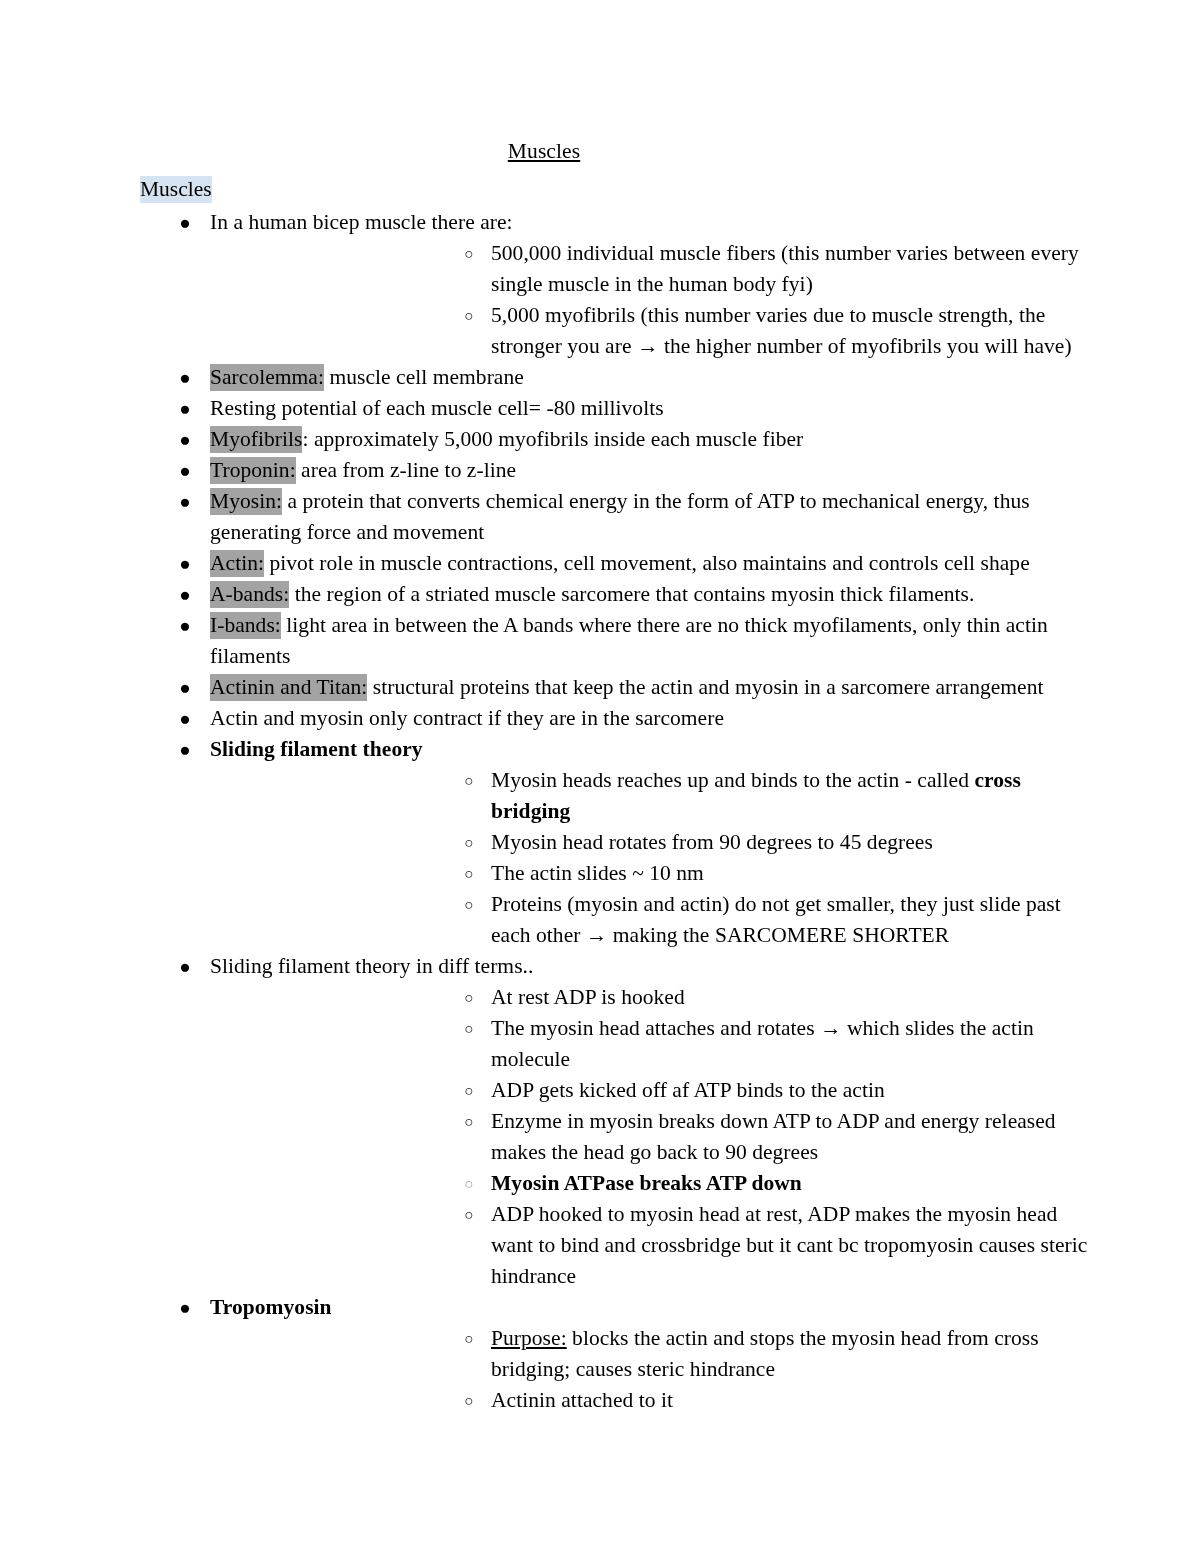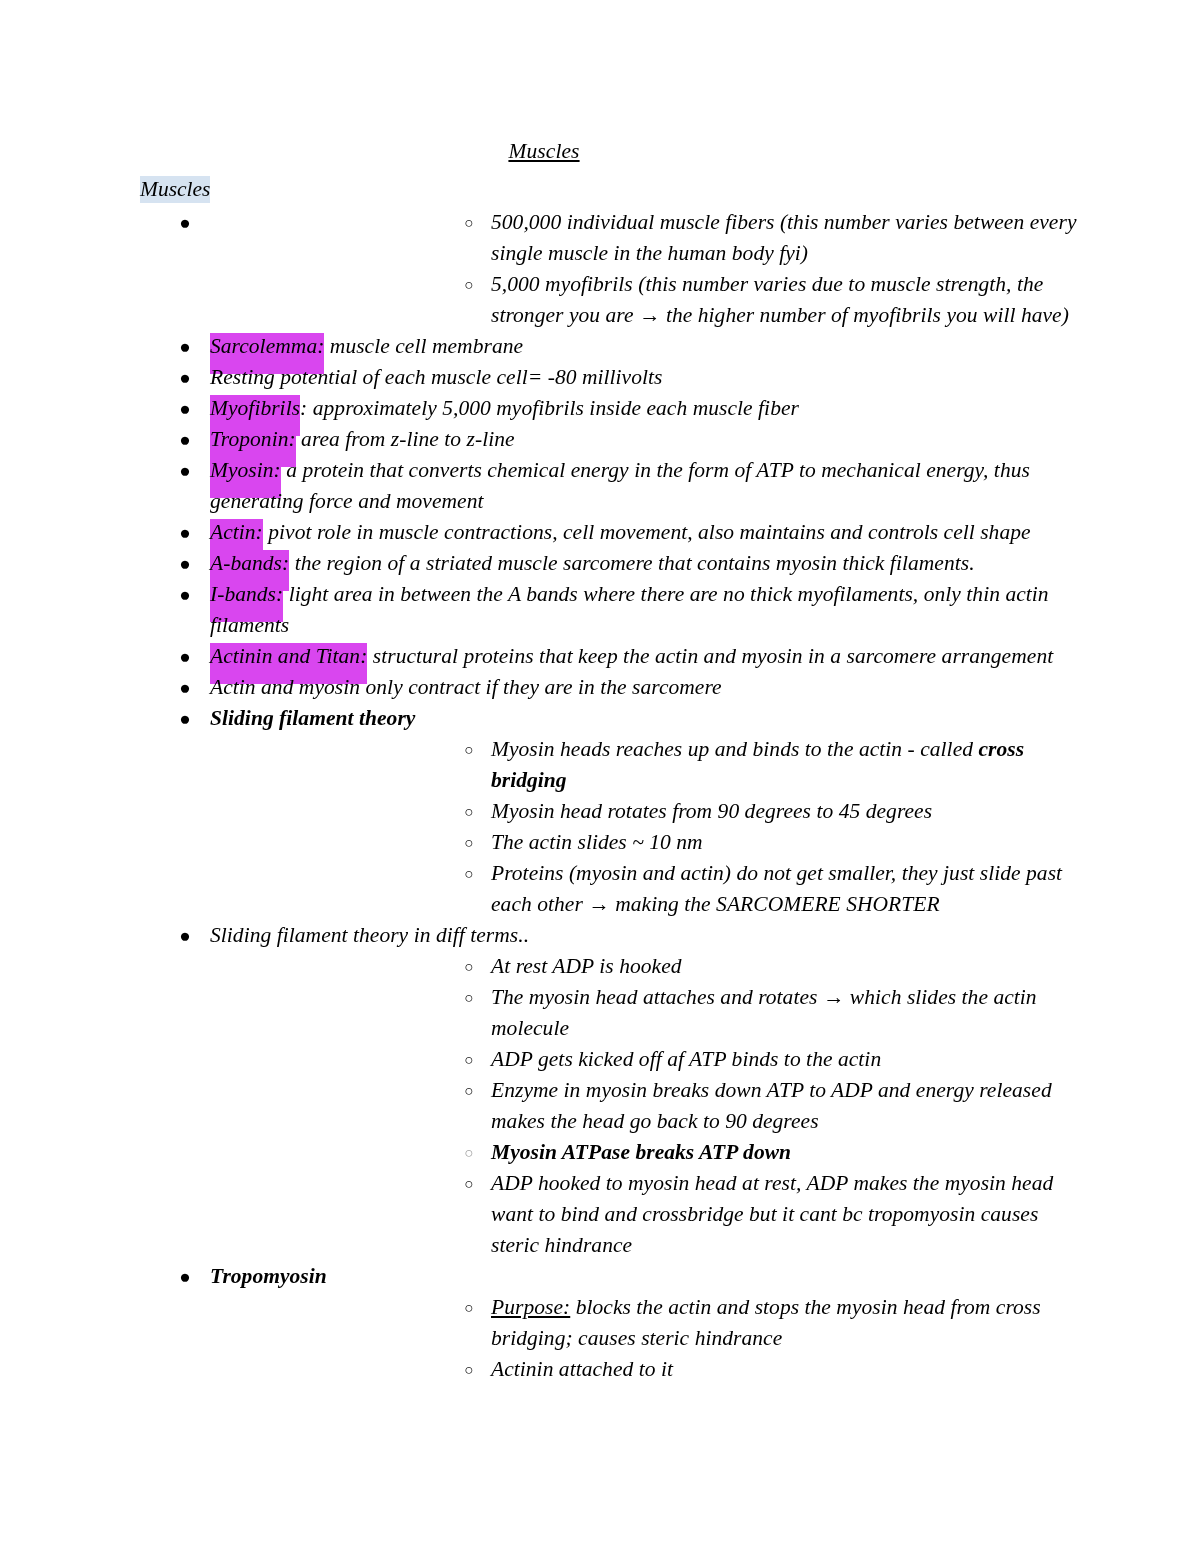--- a/index.html
+++ b/index.html
@@ -19,21 +19,20 @@
     width: 1200px;
     height: 1553px;
     background: #ffffff;
     overflow: hidden;
   }
   .doc {
     position: absolute;
     left: 0;
     top: 136px;
     width: 1088px;
-    font-style: italic;
   }
   .doc-title {
     text-align: center;
     font-size: 21.5px;
     line-height: 31px;
     letter-spacing: 0.1px;
   }
   .doc-title .u {
     text-decoration: underline;
     text-underline-offset: 2px;
@@ -42,22 +41,22 @@
     margin-top: 7px;
     padding-left: 140px;
     font-size: 21.5px;
     line-height: 31px;
   }
   .hl-blue {
     background: #d6e3f1;
     padding: 1px 0 2px 0;
   }
   .hl-orange {
-    background: #d946ef;
-    padding: 1px 0 16px 0;
+    background: #a3a3a3;
+    padding: 1px 0 2px 0;
   }
   ul.lvl1 {
     list-style: none;
     margin: 2px 0 0 0;
     padding: 0;
   }
   ul.lvl2 {
     list-style: none;
     margin: 0;
     padding: 0;
@@ -112,20 +111,21 @@
   <div class="doc">
 
     <div class="doc-title"><span class="u">Muscles</span></div>
 
     <div class="section-head"><span class="hl-blue">Muscles</span></div>
 
     <ul class="lvl1">
 
       <li class="item">
         <span class="bullet">●</span>
+        <span class="txt">In a human bicep muscle there are:</span>
         <ul class="lvl2">
           <li class="item">
             <span class="bullet">○</span>
             <span class="txt">500,000 individual muscle fibers (this number varies between every single muscle in the human body fyi)</span>
           </li>
           <li class="item">
             <span class="bullet">○</span>
             <span class="txt">5,000 myofibrils (this number varies due to muscle strength, the stronger you are → the higher number of myofibrils you will have)</span>
           </li>
         </ul>

